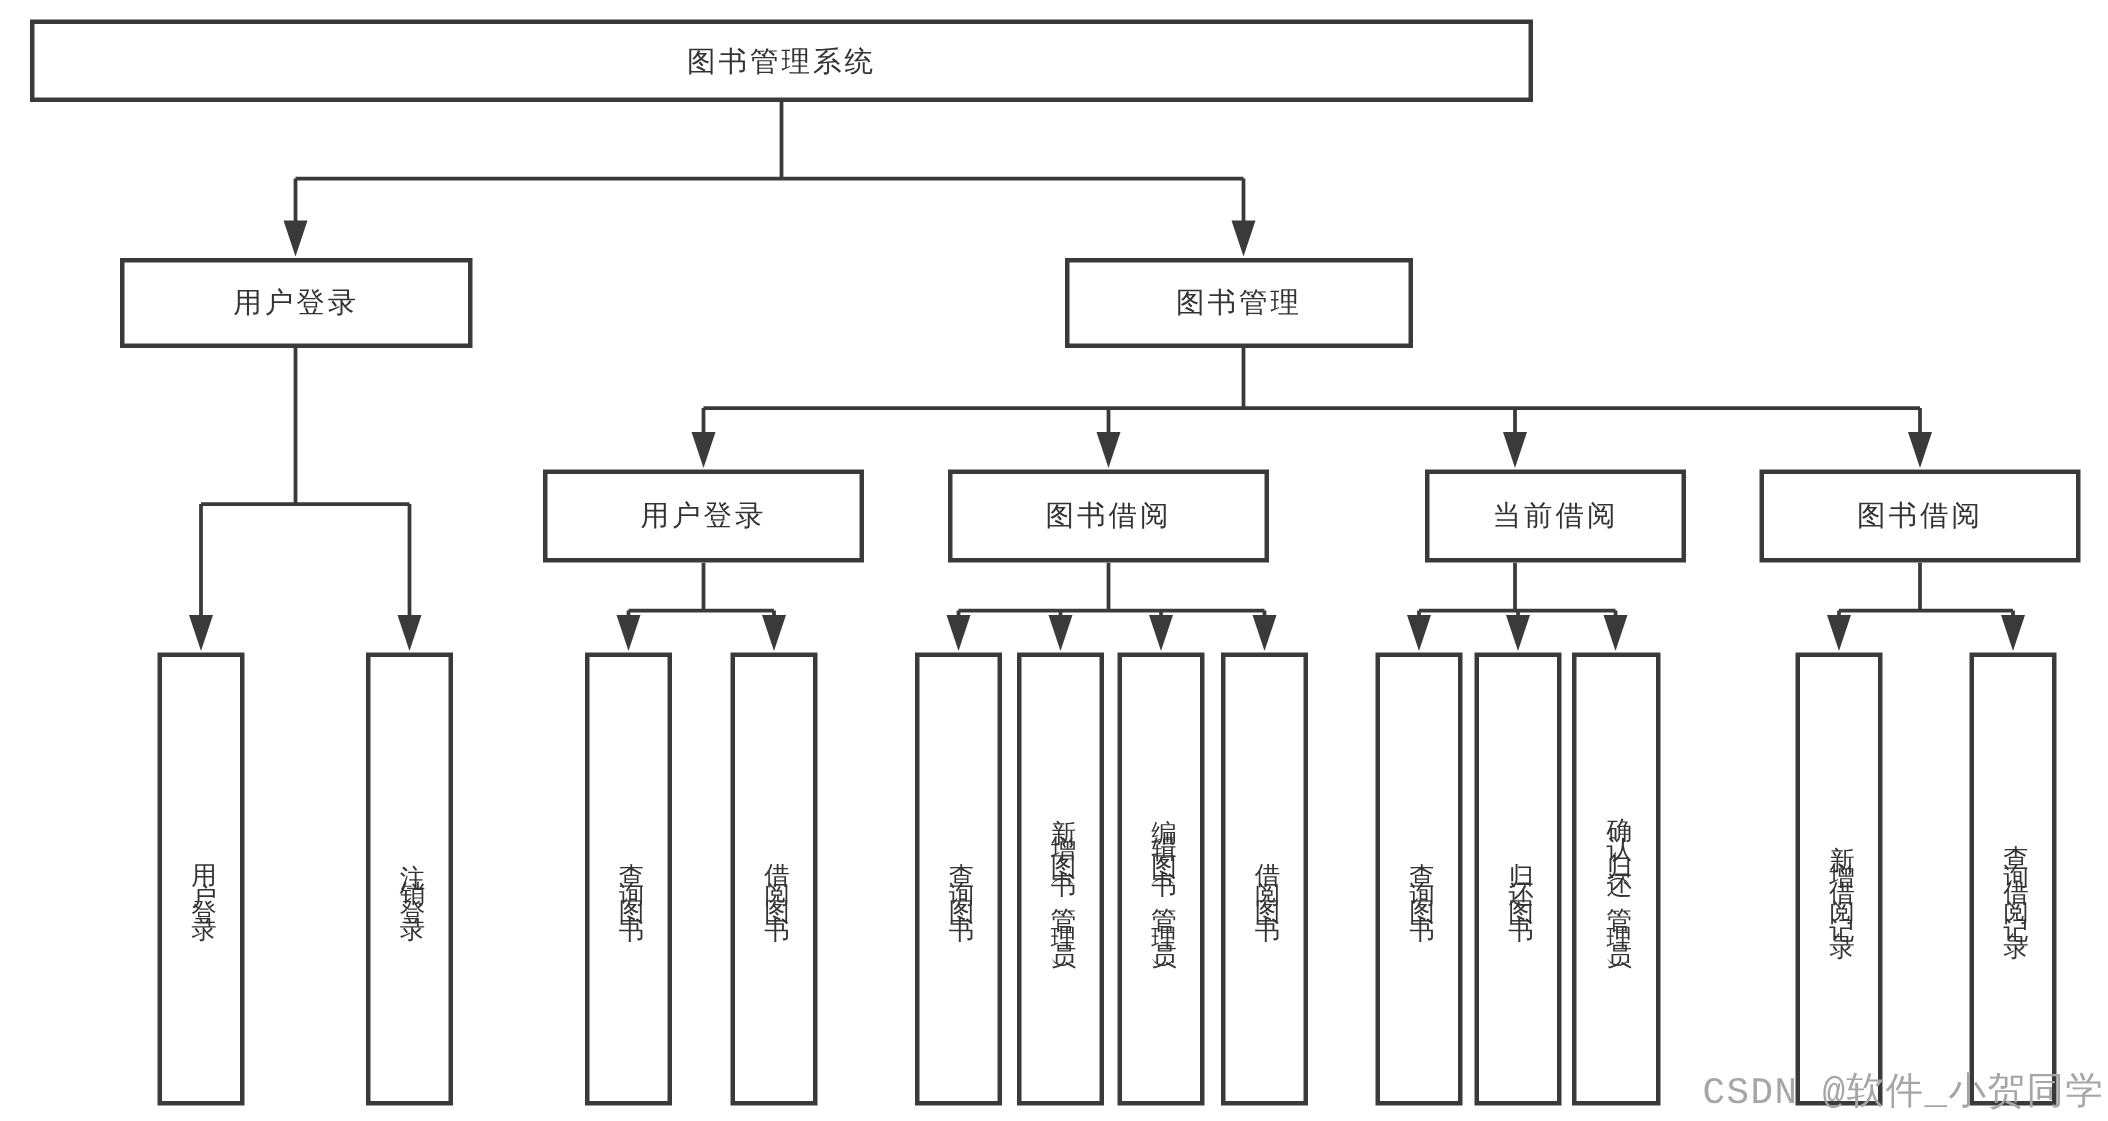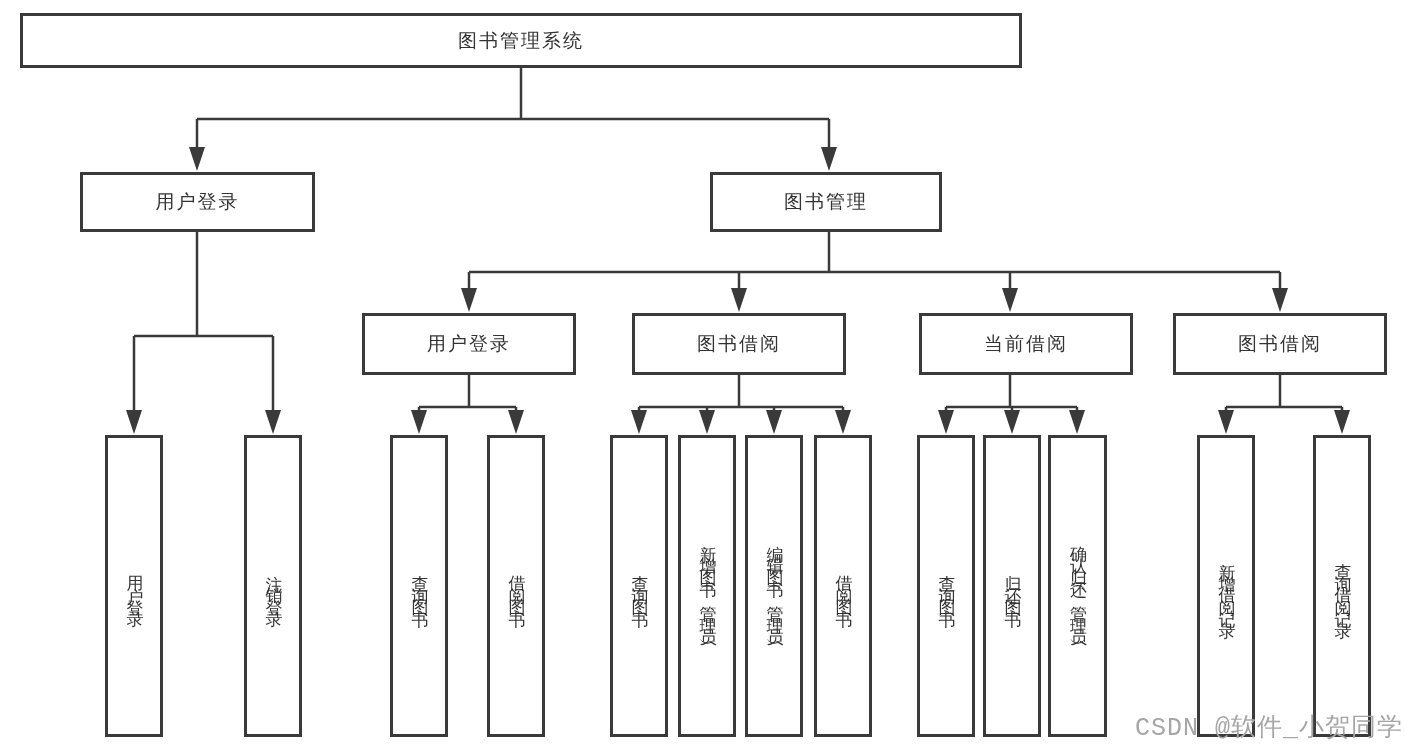--- a/index.html
+++ b/index.html
@@ -85,21 +85,21 @@
     </g>
   </svg>
 
   <div class="node" style="left:20px; top:13px; width:1002px; height:55px;">图书管理系统</div>
 
   <div class="node" style="left:80px; top:172px; width:235px; height:60px;">用户登录</div>
   <div class="node" style="left:710px; top:172px; width:232px; height:60px;">图书管理</div>
 
   <div class="node" style="left:362px; top:313px; width:214px; height:62px;">用户登录</div>
   <div class="node" style="left:632px; top:313px; width:214px; height:62px;">图书借阅</div>
-  <div class="node" style="left:919px; top:313px; width:214px; height:62px;">当前借阅</div>
+  <div class="node" style="left:950px; top:313px; width:174px; height:62px;">当前借阅</div>
   <div class="node" style="left:1173px; top:313px; width:214px; height:62px;">图书借阅</div>
 
   <div class="node leaf" style="left:105px; top:435px; width:58px; height:302px;">用户登录</div>
   <div class="node leaf" style="left:244px; top:435px; width:58px; height:302px;">注销登录</div>
 
   <div class="node leaf" style="left:390px; top:435px; width:58px; height:302px;">查询图书</div>
   <div class="node leaf" style="left:487px; top:435px; width:58px; height:302px;">借阅图书</div>
 
   <div class="node leaf" style="left:610px; top:435px; width:58px; height:302px;">查询图书</div>
   <div class="node leaf" style="left:678px; top:435px; width:58px; height:302px;">新增图书（管理员）</div>

